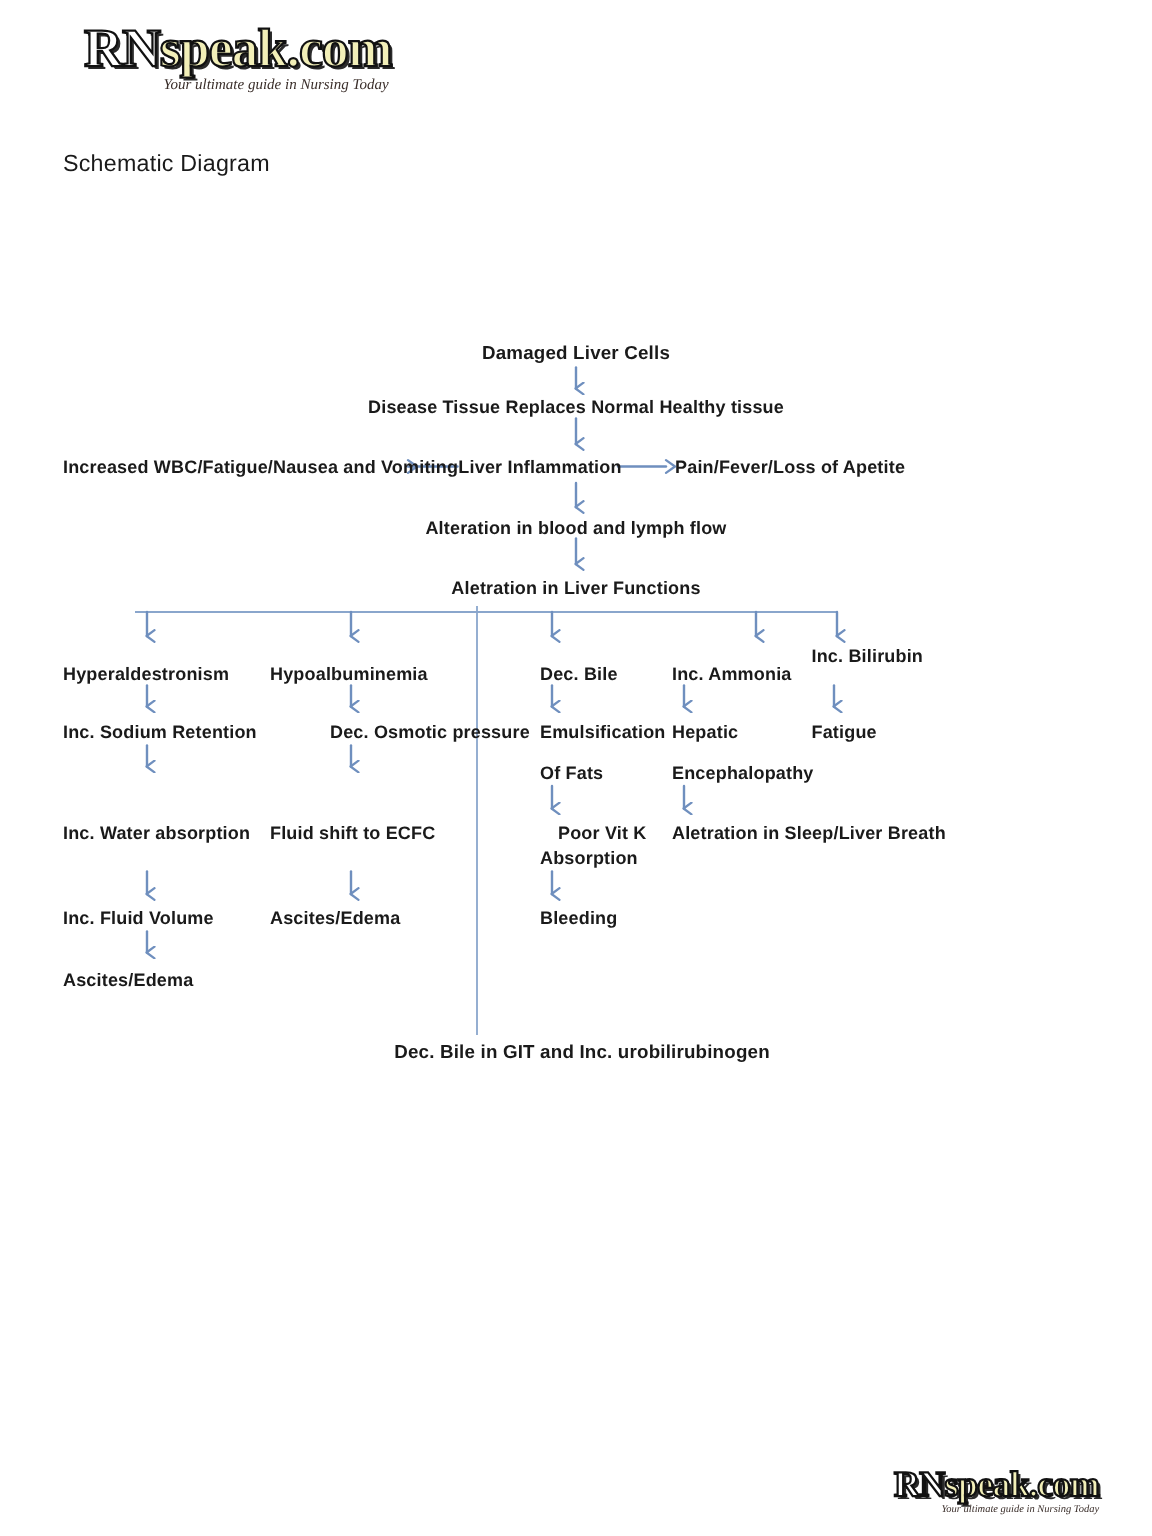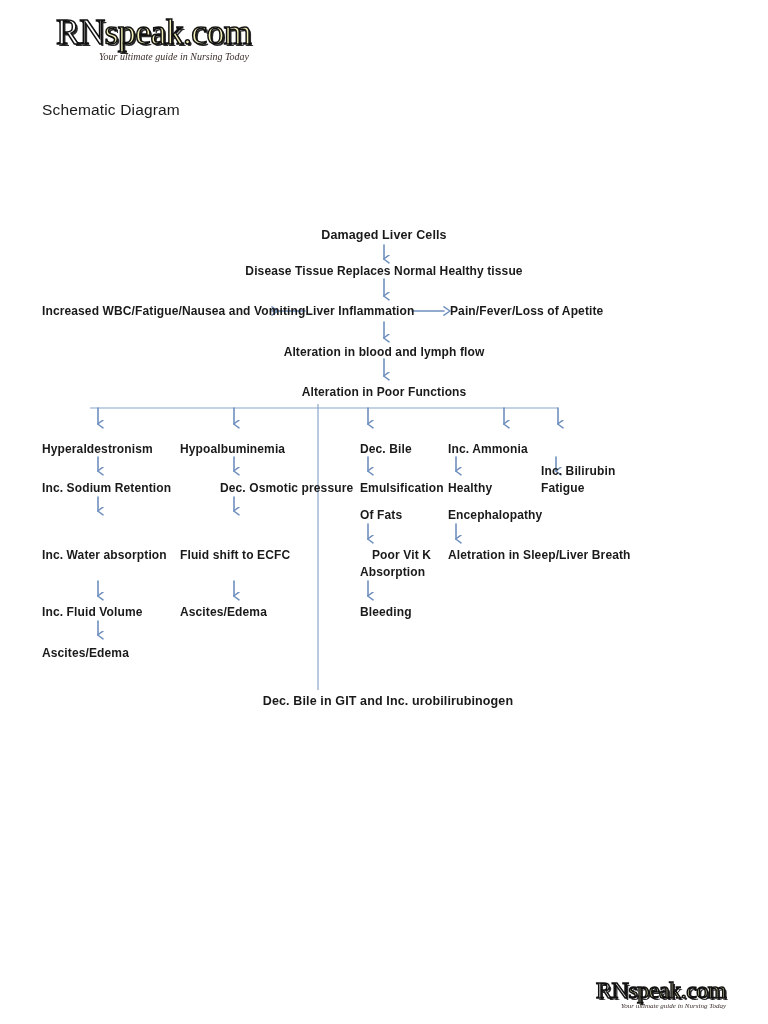--- a/index.html
+++ b/index.html
@@ -16,21 +16,21 @@
     overflow: hidden;
   }
 
   
   .logo {
     position: absolute;
     user-select: none;
   }
   .logo-main {
     font-family: "Liberation Serif", serif;
-    font-weight: normal;
+    font-weight: bold;
     font-style: normal;
     letter-spacing: -0.02em;
     line-height: 1;
     white-space: nowrap;
   }
   .logo-rn {
     color: #ffffff;
     -webkit-text-stroke: 1.5px #111111;
     text-shadow: 2px 2px 0 #2b2b2b;
   }
@@ -175,46 +175,46 @@
 <div class="node center" style="left:384px; top:264px;">Disease Tissue Replaces Normal Healthy tissue</div>
 
 <div class="node" style="left:42px; top:304px;">Increased WBC/Fatigue/Nausea and Vomiting</div>
 
 <div class="node center" style="left:360px; top:304px;">Liver Inflammation</div>
 
 <div class="node" style="left:450px; top:304px;">Pain/Fever/Loss of Apetite</div>
 
 <div class="node center" style="left:384px; top:345px;">Alteration in blood and lymph flow</div>
 
-<div class="node center" style="left:384px; top:385px;">Alteration in Poor Functions</div>
+<div class="node center" style="left:384px; top:385px;">Aletration in Liver Functions</div>
 
 <div class="node" style="left:42px; top:442px;">Hyperaldestronism</div>
 <div class="node" style="left:42px; top:481px;">Inc. Sodium Retention</div>
 <div class="node" style="left:42px; top:548px;">Inc. Water absorption</div>
 <div class="node" style="left:42px; top:605px;">Inc. Fluid Volume</div>
 <div class="node" style="left:42px; top:646px;">Ascites/Edema</div>
 
 <div class="node" style="left:180px; top:442px;">Hypoalbuminemia</div>
 <div class="node" style="left:180px; top:481px;margin-left:40px;">Dec. Osmotic pressure</div>
 <div class="node" style="left:180px; top:548px;">Fluid shift to ECFC</div>
 <div class="node" style="left:180px; top:605px;">Ascites/Edema</div>
 
 <div class="node" style="left:360px; top:442px;">Dec. Bile</div>
 <div class="node" style="left:360px; top:481px;">Emulsification</div>
 <div class="node" style="left:360px; top:508px;">Of Fats</div>
 <div class="node" style="left:360px; top:548px;margin-left:12px;">Poor Vit K</div>
 <div class="node" style="left:360px; top:565px;">Absorption</div>
 <div class="node" style="left:360px; top:605px;">Bleeding</div>
 
 <div class="node" style="left:448px; top:442px;">Inc. Ammonia</div>
-<div class="node" style="left:448px; top:481px;">Healthy</div>
+<div class="node" style="left:448px; top:481px;">Hepatic</div>
 <div class="node" style="left:448px; top:508px;">Encephalopathy</div>
 <div class="node" style="left:448px; top:548px;">Aletration in Sleep/Liver Breath</div>
 
-<div class="node" style="left:541px; top:464px;">Inc. Bilirubin</div>
+<div class="node" style="left:541px; top:430px;">Inc. Bilirubin</div>
 <div class="node" style="left:541px; top:481px;">Fatigue</div>
 
 <div class="node big center" style="left:388px; top:694px;">Dec. Bile in GIT and Inc. urobilirubinogen</div>
 
 <div class="logo" id="logo-bottom">
   <div class="logo-main"><span class="logo-rn">RN</span><span class="logo-speak">speak.com</span></div>
   <div class="logo-tag">Your ultimate guide in Nursing Today</div>
 </div>
 
 </body></html>

